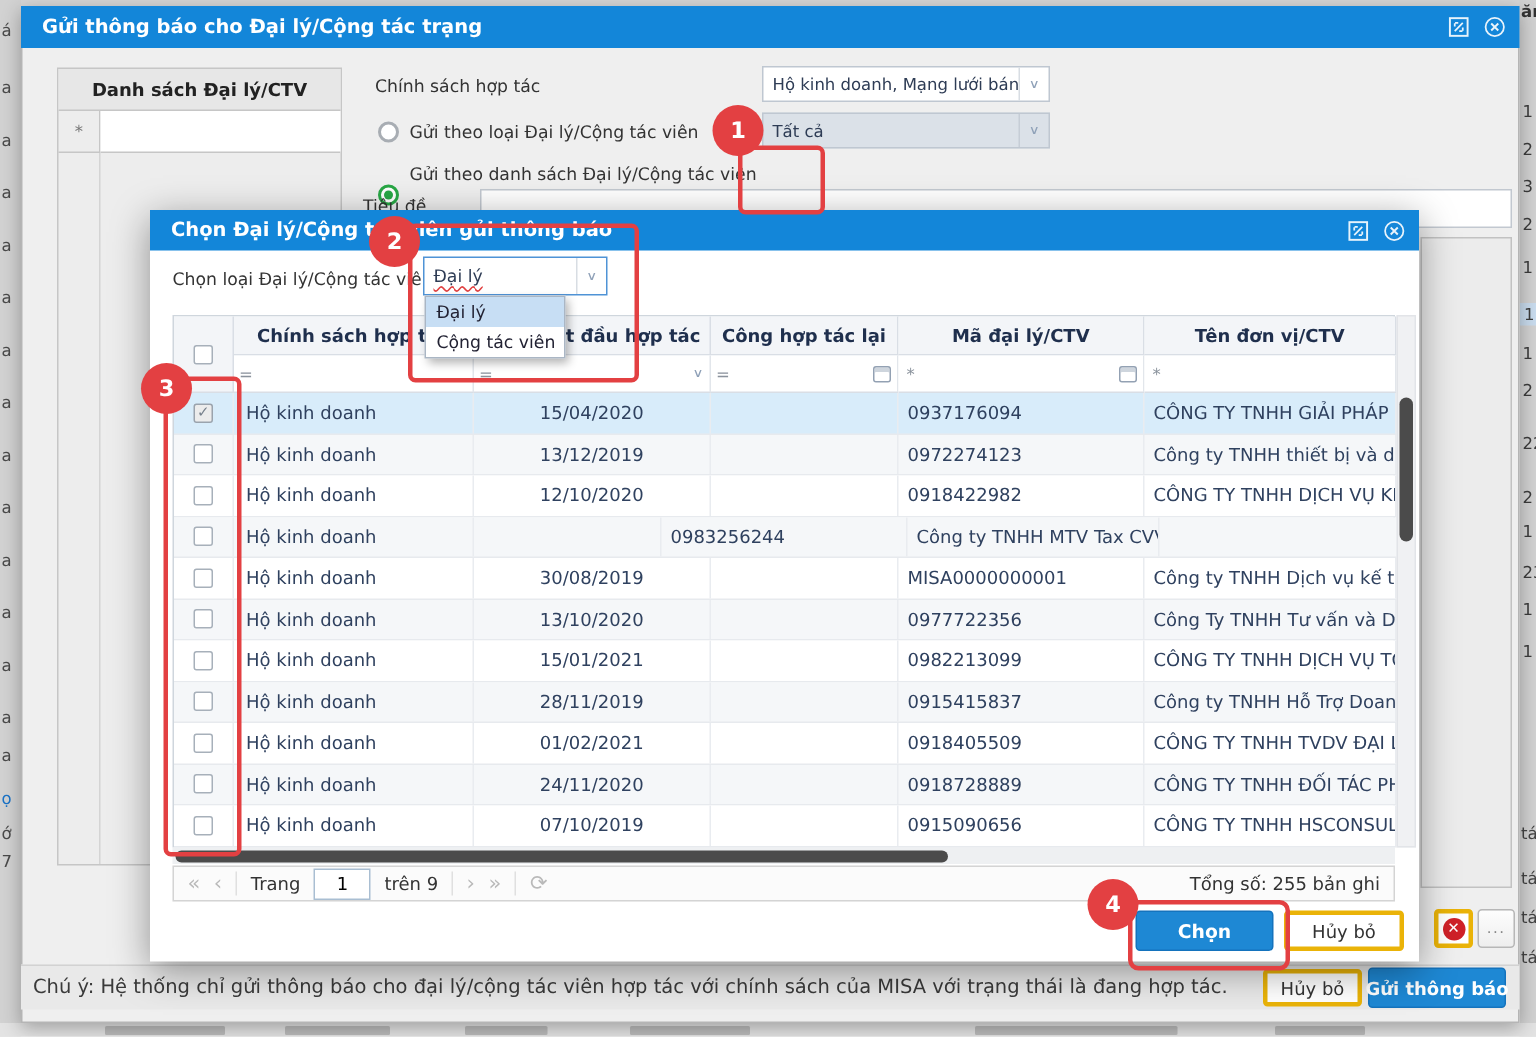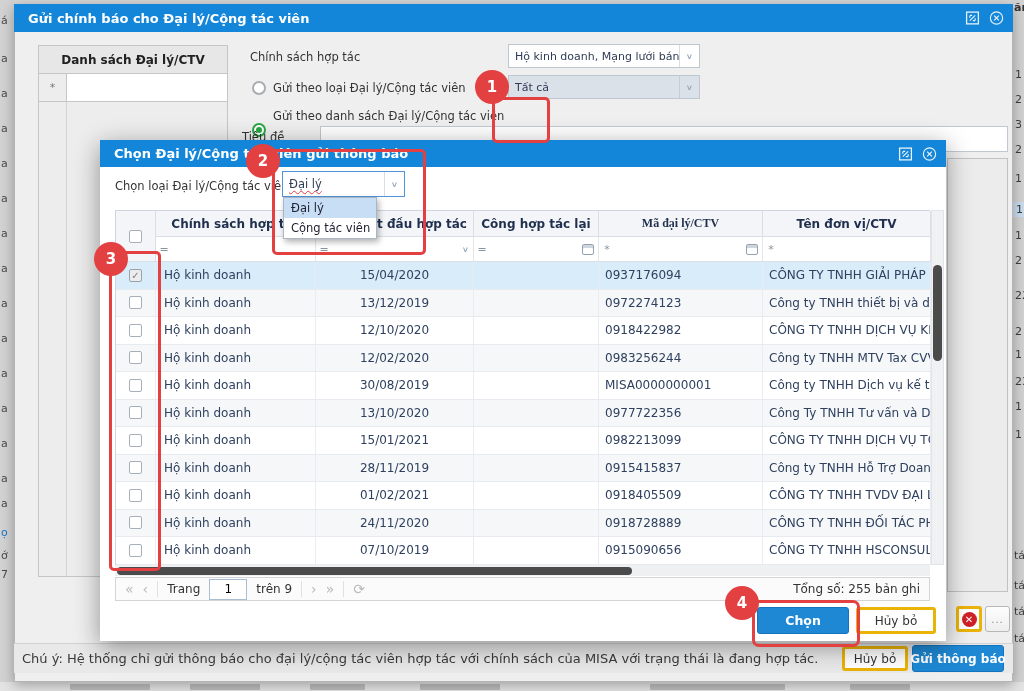--- a/index.html
+++ b/index.html
@@ -107,21 +107,21 @@
     <span style="position: absolute; left: 310px; top: 2px; width: 55px; height: 6px; background: rgb(154, 154, 154); opacity: 0.55; border-radius: 1px;"></span>
     <span style="position: absolute; left: 420px; top: 2px; width: 80px; height: 6px; background: rgb(154, 154, 154); opacity: 0.55; border-radius: 1px;"></span>
     <span style="position: absolute; left: 650px; top: 2px; width: 135px; height: 6px; background: rgb(154, 154, 154); opacity: 0.55; border-radius: 1px;"></span>
     <span style="position: absolute; left: 850px; top: 2px; width: 60px; height: 6px; background: rgb(154, 154, 154); opacity: 0.55; border-radius: 1px;"></span>
   </div>
 
 <div class="abs" style="left:14px;top:4px;width:999px;height:678px;background:#efefef;border:1px solid #b5b5b5;
             box-shadow:0 3px 12px rgba(0,0,0,.3);z-index:1"></div>
 
 <div class="abs titlebar" style="left:14px;top:4px;width:999px;height:28px;z-index:2">
-  <span>Gửi chính báo cho Đại lý/Cộng tác viên</span>
+  <span>Gửi thông báo cho Đại lý/Cộng tác trạng</span>
   <span class="tb-icons">
     <svg class="tb-ic" viewBox="0 0 14 14">
       <rect x="1.5" y="1.5" width="11" height="11" fill="none" stroke="#fff" stroke-width="1.2"></rect>
       <path d="M4.5 9.5 L9.5 4.5 M4.5 4.7 v2 M4.7 4.5 h2 M9.5 7.3 v2 M7.3 9.5 h2" fill="none" stroke="#fff" stroke-width="1.1"></path>
     </svg>
     <svg class="tb-ic" viewBox="0 0 14 14">
       <circle cx="7" cy="7" r="5.7" fill="none" stroke="#fff" stroke-width="1.1"></circle>
       <path d="M4.8 4.8 L9.2 9.2 M9.2 4.8 L4.8 9.2" stroke="#fff" stroke-width="1.2"></path>
     </svg>
   </span>
@@ -231,21 +231,21 @@
         <span class="fop">=</span>
         <span style="flex: 1 1 0%;"></span>
         <span class="chev">∨</span>
       </div>
       <div class="hc" style="position: absolute; left: 358px; top: 0px; width: 125px; height: 26px;">Công hợp tác lại</div>
       <div class="fc" style="position: absolute; left: 358px; top: 26px; width: 125px; height: 25px;">
         <span class="fop">=</span>
         <span style="flex: 1 1 0%;"></span>
         <span class="cal"></span>
       </div>
-      <div class="hc" style="position: absolute; left: 483px; top: 0px; width: 164px; height: 26px; font-family: Liberation Serif, serif;">Mã đại lý/CTV</div>
+      <div class="hc" style="position: absolute; left: 483px; top: 0px; width: 164px; height: 26px;">Mã đại lý/CTV</div>
       <div class="fc" style="position: absolute; left: 483px; top: 26px; width: 164px; height: 25px;">
         <span class="fop">*</span>
         <span style="flex: 1 1 0%;"></span>
         <span class="cal"></span>
       </div>
       <div class="hc" style="position: absolute; left: 647px; top: 0px; width: 168px; height: 26px;">Tên đơn vị/CTV</div>
       <div class="fc" style="position: absolute; left: 647px; top: 26px; width: 168px; height: 25px;">
         <span class="fop">*</span>
         <span style="flex: 1 1 0%;"></span>
       </div>
@@ -278,21 +278,20 @@
           <div class="dc" style="width: 158px; justify-content: center; padding-left: 0px;">12/10/2020</div>
           <div class="dc" style="width: 125px; justify-content: center; padding-left: 0px;"></div>
           <div class="dc" style="width: 164px; justify-content: flex-start; padding-left: 6px;">0918422982</div>
           <div class="dc" style="width: 168px; justify-content: flex-start; padding-left: 6px;">CÔNG TY TNHH DỊCH VỤ KẾ T</div>
         </div>
         <div class="drow alt" style="height: 27.5px;">
           <div class="dc" style="width: 40px; justify-content: center;">
             <span class="cb"></span>
           </div>
           <div class="dc" style="width: 160px; justify-content: flex-start; padding-left: 8px;">Hộ kinh doanh</div>
-          <div class="dc" style="width: 158px; justify-content: center; padding-left: 0px;">12/02/2020</div>
           <div class="dc" style="width: 125px; justify-content: center; padding-left: 0px;"></div>
           <div class="dc" style="width: 164px; justify-content: flex-start; padding-left: 6px;">0983256244</div>
           <div class="dc" style="width: 168px; justify-content: flex-start; padding-left: 6px;">Công ty TNHH MTV Tax CVV</div>
         </div>
         <div class="drow" style="height: 27.5px;">
           <div class="dc" style="width: 40px; justify-content: center;">
             <span class="cb"></span>
           </div>
           <div class="dc" style="width: 160px; justify-content: flex-start; padding-left: 8px;">Hộ kinh doanh</div>
           <div class="dc" style="width: 158px; justify-content: center; padding-left: 0px;">30/08/2019</div>

